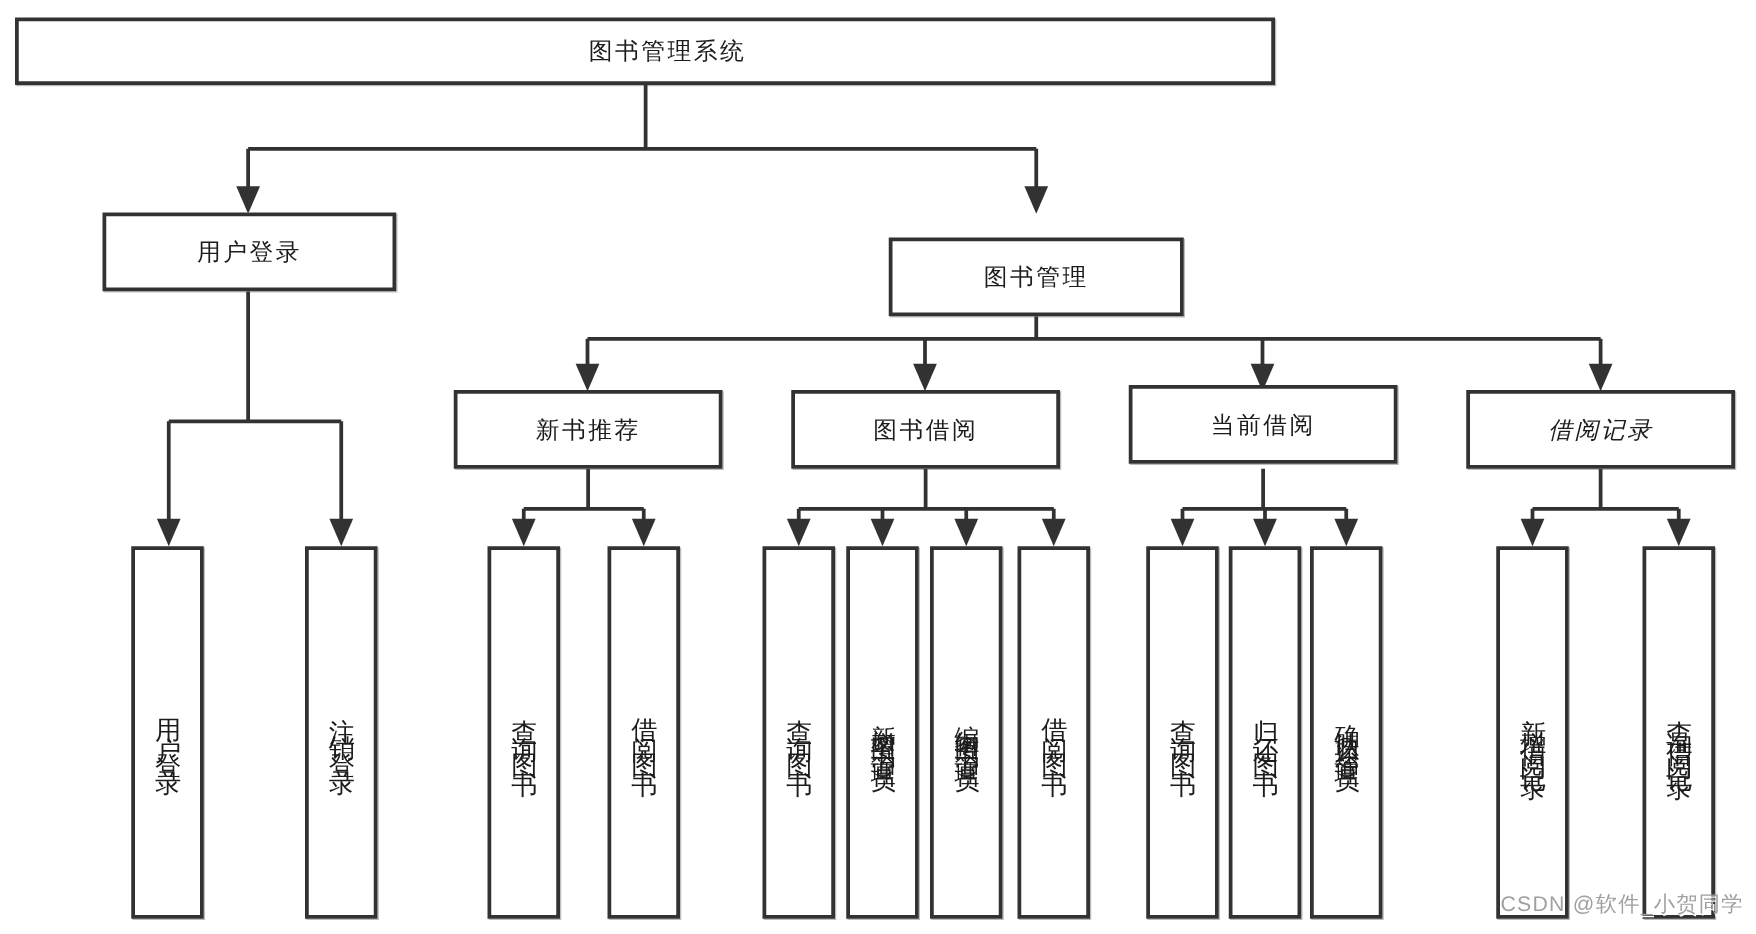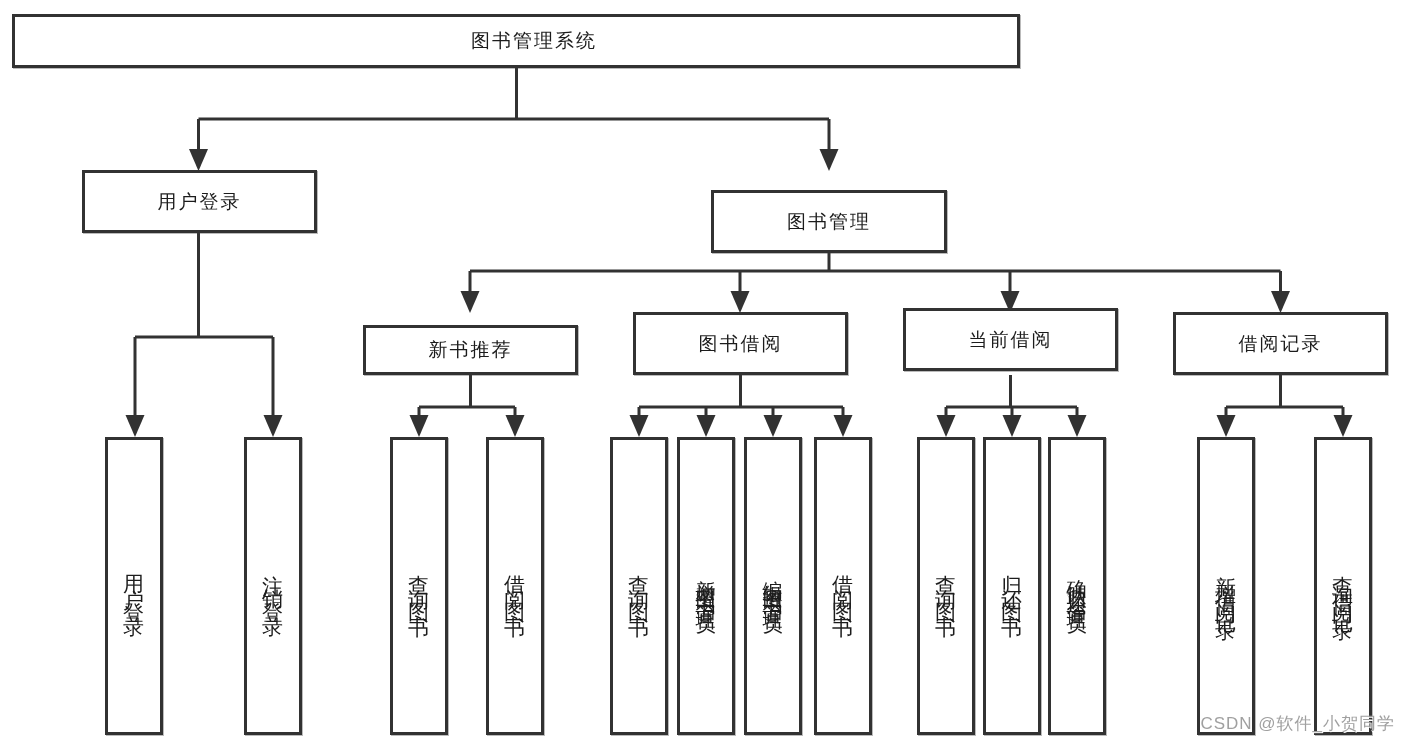--- a/index.html
+++ b/index.html
@@ -48,24 +48,24 @@
     z-index: 5;
     font-size: 17px;
     color: #a0a0a0;
     letter-spacing: 1px;
     text-shadow: 1px 1px 0 #ffffff;
   }
   
   #b-root     { left: 12px;   top: 14px;  width: 1008px; height: 54px; }
   #b-login    { left: 82px;   top: 170px; width: 235px;  height: 63px; }
   #b-mgmt     { left: 711px;  top: 170px; width: 236px;  height: 63px; margin-top: 20px; }
-  #b-newbook  { left: 363px;  top: 325px; width: 215px;  height: 50px; }
+  #b-newbook  { left: 363px;  top: 312px; width: 215px;  height: 63px; }
   #b-borrow   { left: 633px;  top: 312px; width: 215px;  height: 63px; font-family: Liberation Mono, monospace; }
   #b-current  { left: 903px;  top: 308px; width: 215px;  height: 63px; }
-  #b-records  { left: 1173px; top: 312px; width: 215px;  height: 63px; }
+  #b-records  { left: 1173px; top: 312px; width: 215px;  height: 63px; font-style: italic; }
   .leaf { top: 437px; width: 58px; height: 298px; }
   #l1  { left: 105px; }  #l2  { left: 244px; }
   #l3  { left: 390px; }  #l4  { left: 486px; }
   #l5  { left: 610px; }  #l6  { left: 677px; }
   #l7  { left: 744px; }  #l8  { left: 814px; }
   #l9  { left: 917px; }  #l10 { left: 983px; } #l11 { left: 1048px; }
   #l12 { left: 1197px; } #l13 { left: 1314px; }
 </style>
 </head>
 <body>

